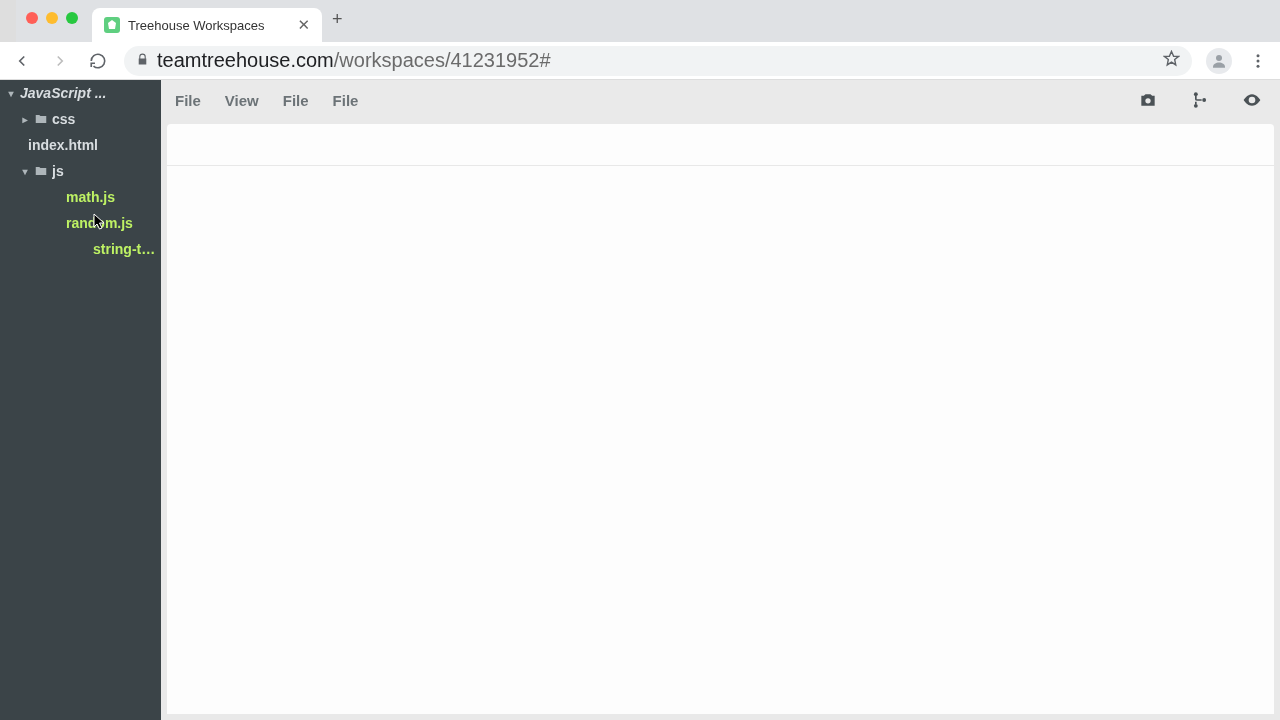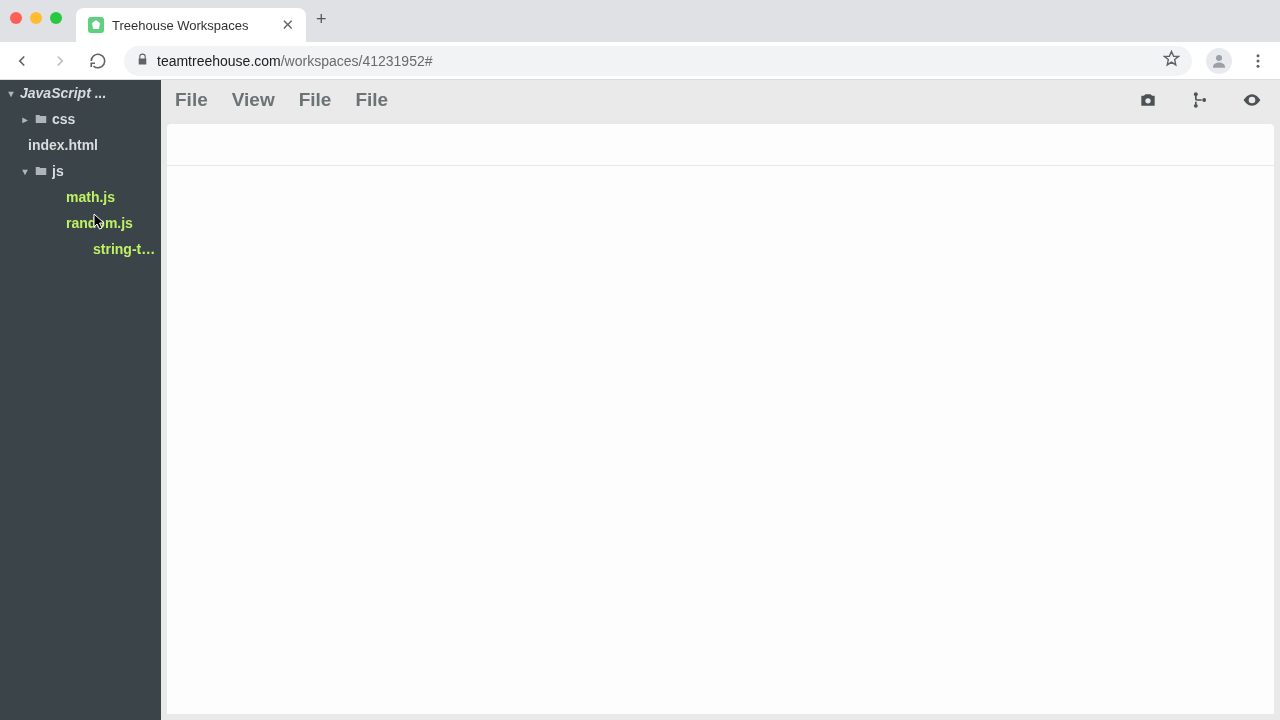--- a/index.html
+++ b/index.html
@@ -1,38 +1,38 @@
 <!DOCTYPE html>
 <html><head>
 <meta charset="utf-8">
 <style>
 * { margin: 0; padding: 0; box-sizing: border-box; font-family: -apple-system, BlinkMacSystemFont, "Segoe UI", sans-serif; }
 body { width: 1280px; height: 720px; overflow: hidden; background: #dedede; }
 
 
-.browser-top { background: #dfe1e4; height: 42px; display: flex; align-items: flex-end; padding-left: 10px; }
+.browser-top { background: #dfe1e4; height: 42px; display: flex; align-items: flex-end; padding-left: 10px; margin-left: 16px; }
 .traffic-lights { display: flex; gap: 8px; align-items: center; height: 100%; padding-bottom: 6px; margin-right: 14px; }
 .tl { width: 12px; height: 12px; border-radius: 50%; }
 .tl-red { background: #ff5f57; }
 .tl-yellow { background: #febc2e; }
 .tl-green { background: #28c840; }
 .tab { background: #fff; height: 34px; border-radius: 8px 8px 0 0; display: flex; align-items: center; padding: 0 12px; min-width: 230px; gap: 8px; }
 .tab-favicon { width: 16px; height: 16px; border-radius: 3px; background: #5fcf80; display: flex; align-items: center; justify-content: center; }
 .tab-favicon svg { width: 10px; height: 10px; }
 .tab-title { font-size: 13px; color: #333; flex: 1; }
 .tab-close { color: #666; font-size: 15px; cursor: pointer; }
 .new-tab { color: #555; display: flex; align-items: center; height: 100%; padding: 0 10px 4px; font-size: 18px; }
 
 .toolbar { background: #fff; height: 38px; display: flex; align-items: center; padding: 0 10px; gap: 14px; border-bottom: 1px solid #ddd; }
 .nav-btn { color: #5f6368; display: flex; align-items: center; justify-content: center; width: 24px; height: 24px; }
 .nav-btn.disabled { color: #bdbdbd; }
 .nav-btn svg { width: 18px; height: 18px; }
 .address-bar { flex: 1; display: flex; align-items: center; background: #f1f3f4; border-radius: 16px; height: 30px; padding: 0 12px; gap: 8px; }
 .lock-icon { color: #5f6368; }
-.url { font-size: 14px; color: #202124; }
+.url { font-size: 20px; color: #202124; }
 .url-host { color: #202124; }
 .url-path { color: #6b6b6b; }
 .star-icon { color: #5f6368; margin-left: auto; }
 .avatar-circle { width: 26px; height: 26px; border-radius: 50%; background: #e8eaed; display: flex; align-items: center; justify-content: center; }
 .avatar-circle svg { width: 18px; height: 18px; color: #9aa0a6; }
 .menu-dots { color: #5f6368; }
 
 
 .app { display: flex; height: calc(720px - 80px); }
 .sidebar { width: 161px; background: #3b4448; color: #d8dde0; overflow: hidden; }
@@ -40,21 +40,21 @@
 .tree-row.light { color: #bef264; }
 .tree-row.lv1 { padding-left: 20px; }
 .tree-row.lv2 { padding-left: 44px; }
 .arrow { width: 10px; display: inline-flex; justify-content: center; font-size: 10px; color: #aeb6ba; }
 .folder-ic { width: 14px; height: 14px; color: #aeb6ba; }
 .truncated { overflow: hidden; text-overflow: ellipsis; max-width: 120px; font-style: italic; }
 .file-name { overflow: hidden; text-overflow: ellipsis; }
 
 .editor-area { flex: 1; background: #e9e9e9; display: flex; flex-direction: column; }
 .editor-menu { height: 40px; background: #eaeaea; display: flex; align-items: center; padding: 0 14px; gap: 24px; }
-.menu-item { color: #6c7377; font-size: 19px; font-weight: 600; cursor: pointer; }
+.menu-item { color: #6c7377; font-size: 15px; font-weight: 600; cursor: pointer; }
 .menu-spacer { flex: 1; }
 .action-icon { color: #4b5256; width: 28px; height: 28px; display: flex; align-items: center; justify-content: center; cursor: pointer; }
 .action-icon svg { width: 20px; height: 20px; }
 .editor-tabs { height: 42px; background: #fdfdfd; border-bottom: 1px solid #e8e8e8; margin: 4px 6px 0 6px; border-radius: 4px 4px 0 0; }
 .editor-body { flex: 1; background: #fdfdfd; margin: 0 6px 6px 6px; }
 
 .cursor-pointer { position: absolute; left: 93px; top: 213px; pointer-events: none; }
 .cursor-pointer svg { width: 14px; height: 18px; }
 </style>
 </head>

